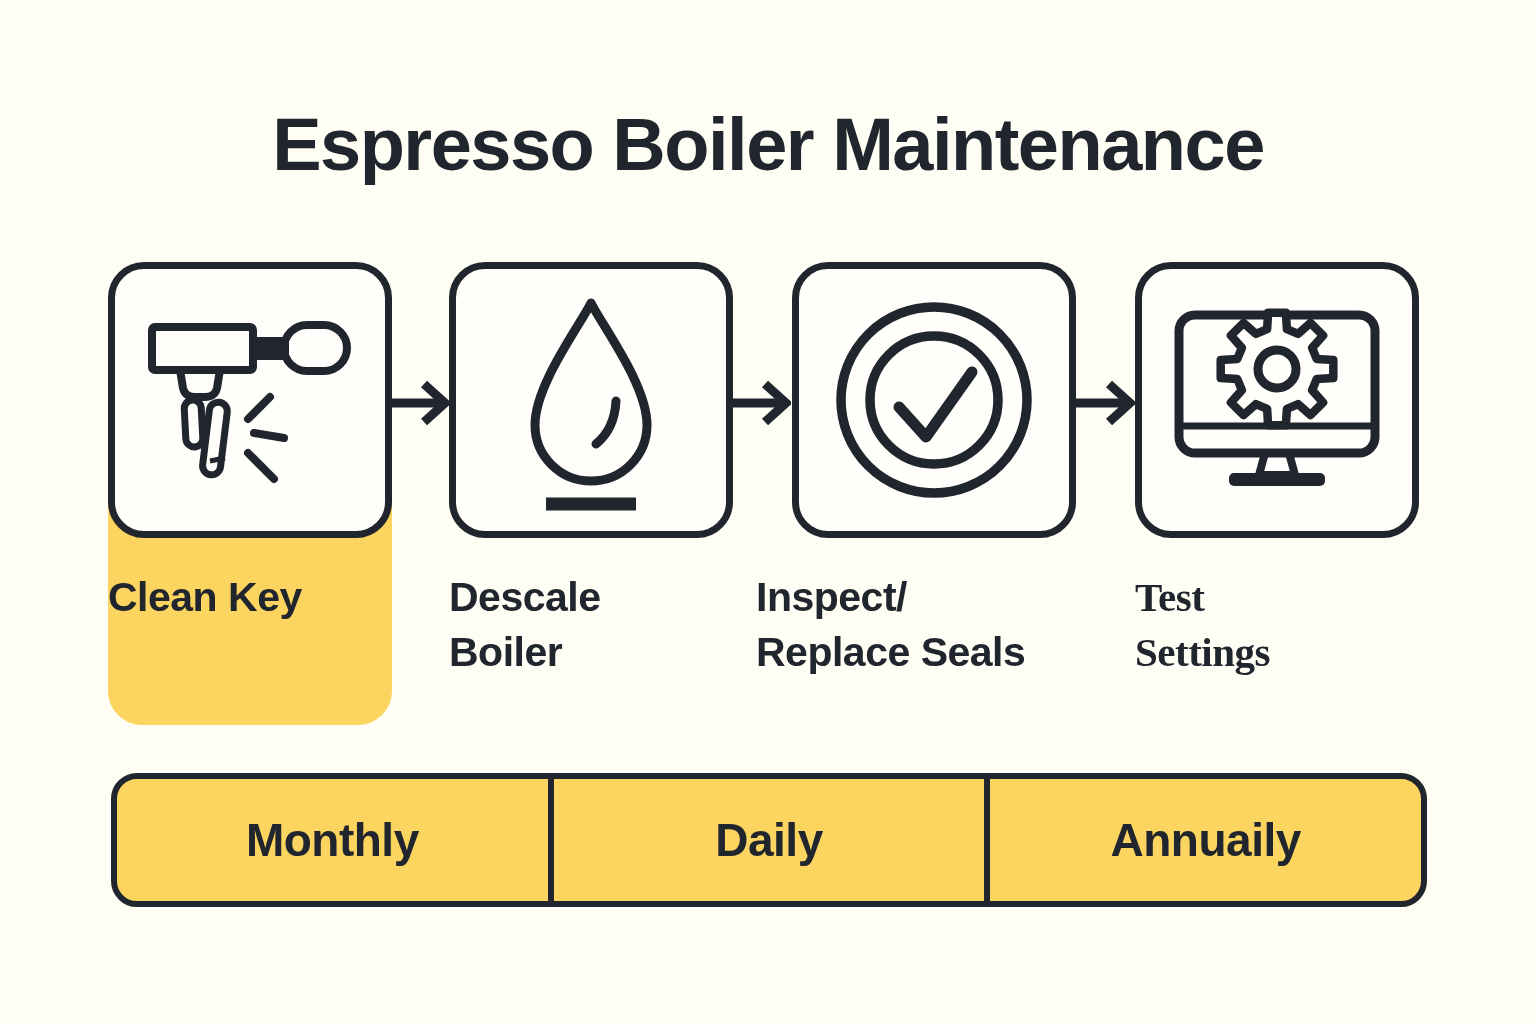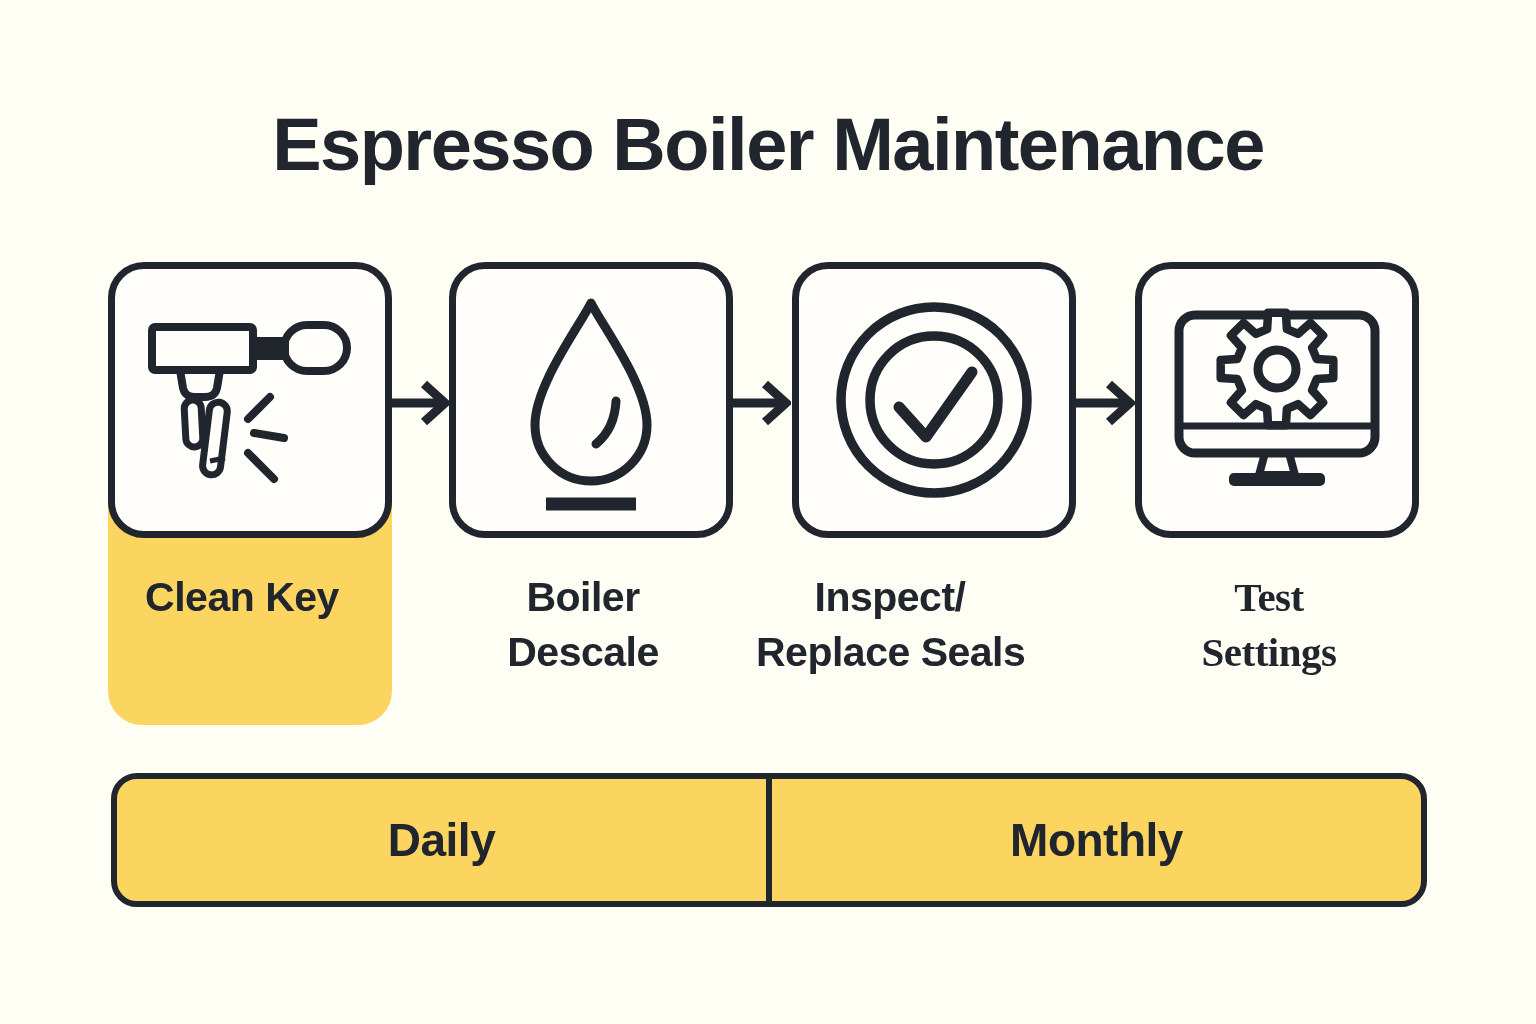--- a/index.html
+++ b/index.html
@@ -37,21 +37,20 @@
   .card-3{left:792px;}
   .card-4{left:1135px;}
   .highlight{
     position:absolute;left:108px;top:470px;width:284px;height:255px;
     background:var(--yellow);
     border-radius:34px;
     z-index:1;
   }
   .step-label{
     position:absolute;top:570px;width:268px;
-    text-align:center;
     font-size:41px;font-weight:700;letter-spacing:-0.5px;
     line-height:55px;
     white-space:nowrap;
     z-index:3;
   }
   .label-1{left:108px;}
   .label-2{left:449px;}
   .label-3{left:756px;}
   .label-4{left:1135px;font-family:Liberation Serif, serif;}
   .flow-arrow{position:absolute;top:373px;width:60px;height:60px;z-index:2;}
@@ -147,30 +146,31 @@
                  L21.1,-35.1 L33.5,-46.1 L46.1,-33.5 L35.1,-21.1 Z" style="fill:var(--card-bg)" stroke-width="8.5"></path>
         <circle r="19" stroke-width="9"></circle>
       </g>
     </svg>
   </div>
 
   <div class="step-label label-1">
     <div>Clean Key</div>
   </div>
   <div class="step-label label-2">
+    <div>Descale</div>
     <div>Boiler</div>
-    <div>Descale</div>
   </div>
   <div class="step-label label-3">
     <div>Inspect/</div>
     <div>Replace Seals</div>
   </div>
   <div class="step-label label-4">
     <div>Test</div>
     <div>Settings</div>
   </div>
 
   <div class="freq-bar">
+    <div class="freq-cell">Monthly</div>
     <div class="freq-cell">Daily</div>
-    <div class="freq-cell">Monthly</div>
+    <div class="freq-cell">Annuaily</div>
   </div>
 
 </div>
 
 </body></html>

